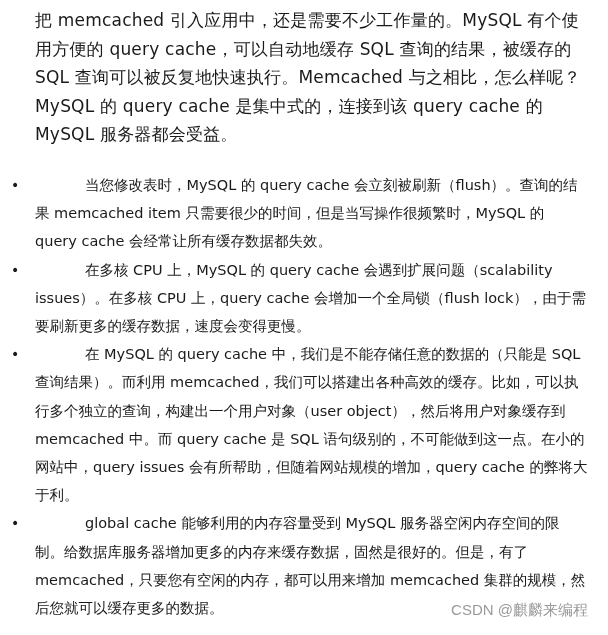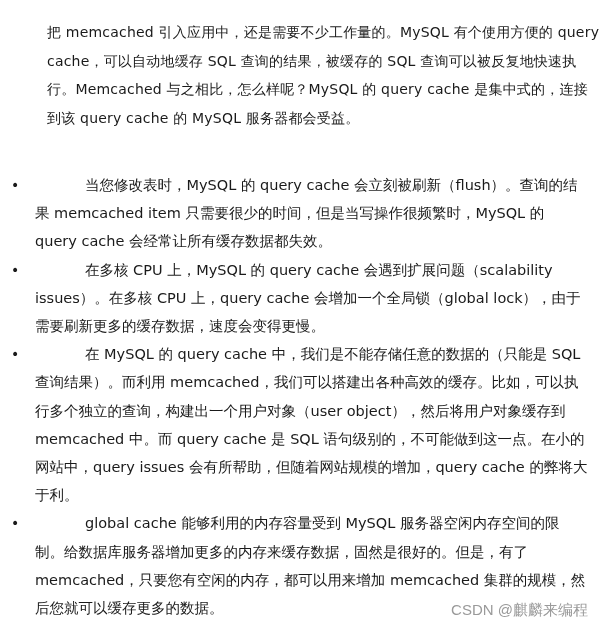--- a/index.html
+++ b/index.html
@@ -19,24 +19,24 @@
       position: absolute;
       left: 0;
       top: 0;
       width: 608px;
     }
     .intro {
       position: absolute;
       left: 35px;
       top: 6px;
       width: 555px;
-      font-size: 14px;
+      font-size: 17px;
       line-height: 28.5px;
       letter-spacing: 0.2px;
-      margin: 12px;
+      margin: 0;
     }
     .bullets {
       position: absolute;
       left: 0;
       top: 171px;
       width: 608px;
       margin: 0;
       padding: 0;
       list-style: none;
     }
@@ -74,21 +74,21 @@
 <div class="doc">
   <p class="intro">把 memcached 引入应用中，还是需要不少工作量的。MySQL 有个使用方便的 query cache，可以自动地缓存 SQL 查询的结果，被缓存的 SQL 查询可以被反复地快速执行。Memcached 与之相比，怎么样呢？MySQL 的 query cache 是集中式的，连接到该 query cache 的 MySQL 服务器都会受益。</p>
 
   <ul class="bullets">
     <li class="bullet-item">
       <span class="bullet-dot">•</span>
       <span class="bullet-text">当您修改表时，MySQL 的 query cache 会立刻被刷新（flush）。查询的结果 memcached item 只需要很少的时间，但是当写操作很频繁时，MySQL 的 query cache 会经常让所有缓存数据都失效。</span>
     </li>
     <li class="bullet-item">
       <span class="bullet-dot">•</span>
-      <span class="bullet-text">在多核 CPU 上，MySQL 的 query cache 会遇到扩展问题（scalability issues）。在多核 CPU 上，query cache 会增加一个全局锁（global lock），由于需要刷新更多的缓存数据，速度会变得更慢。</span>
+      <span class="bullet-text">在多核 CPU 上，MySQL 的 query cache 会遇到扩展问题（scalability issues）。在多核 CPU 上，query cache 会增加一个全局锁（flush lock），由于需要刷新更多的缓存数据，速度会变得更慢。</span>
     </li>
     <li class="bullet-item">
       <span class="bullet-dot">•</span>
       <span class="bullet-text">在 MySQL 的 query cache 中，我们是不能存储任意的数据的（只能是 SQL 查询结果）。而利用 memcached，我们可以搭建出各种高效的缓存。比如，可以执行多个独立的查询，构建出一个用户对象（user object），然后将用户对象缓存到 memcached 中。而 query cache 是 SQL 语句级别的，不可能做到这一点。在小的网站中，query issues 会有所帮助，但随着网站规模的增加，query cache 的弊将大于利。</span>
     </li>
     <li class="bullet-item">
       <span class="bullet-dot">•</span>
       <span class="bullet-text">global cache 能够利用的内存容量受到 MySQL 服务器空闲内存空间的限制。给数据库服务器增加更多的内存来缓存数据，固然是很好的。但是，有了 memcached，只要您有空闲的内存，都可以用来增加 memcached 集群的规模，然后您就可以缓存更多的数据。</span>
     </li>
   </ul>

